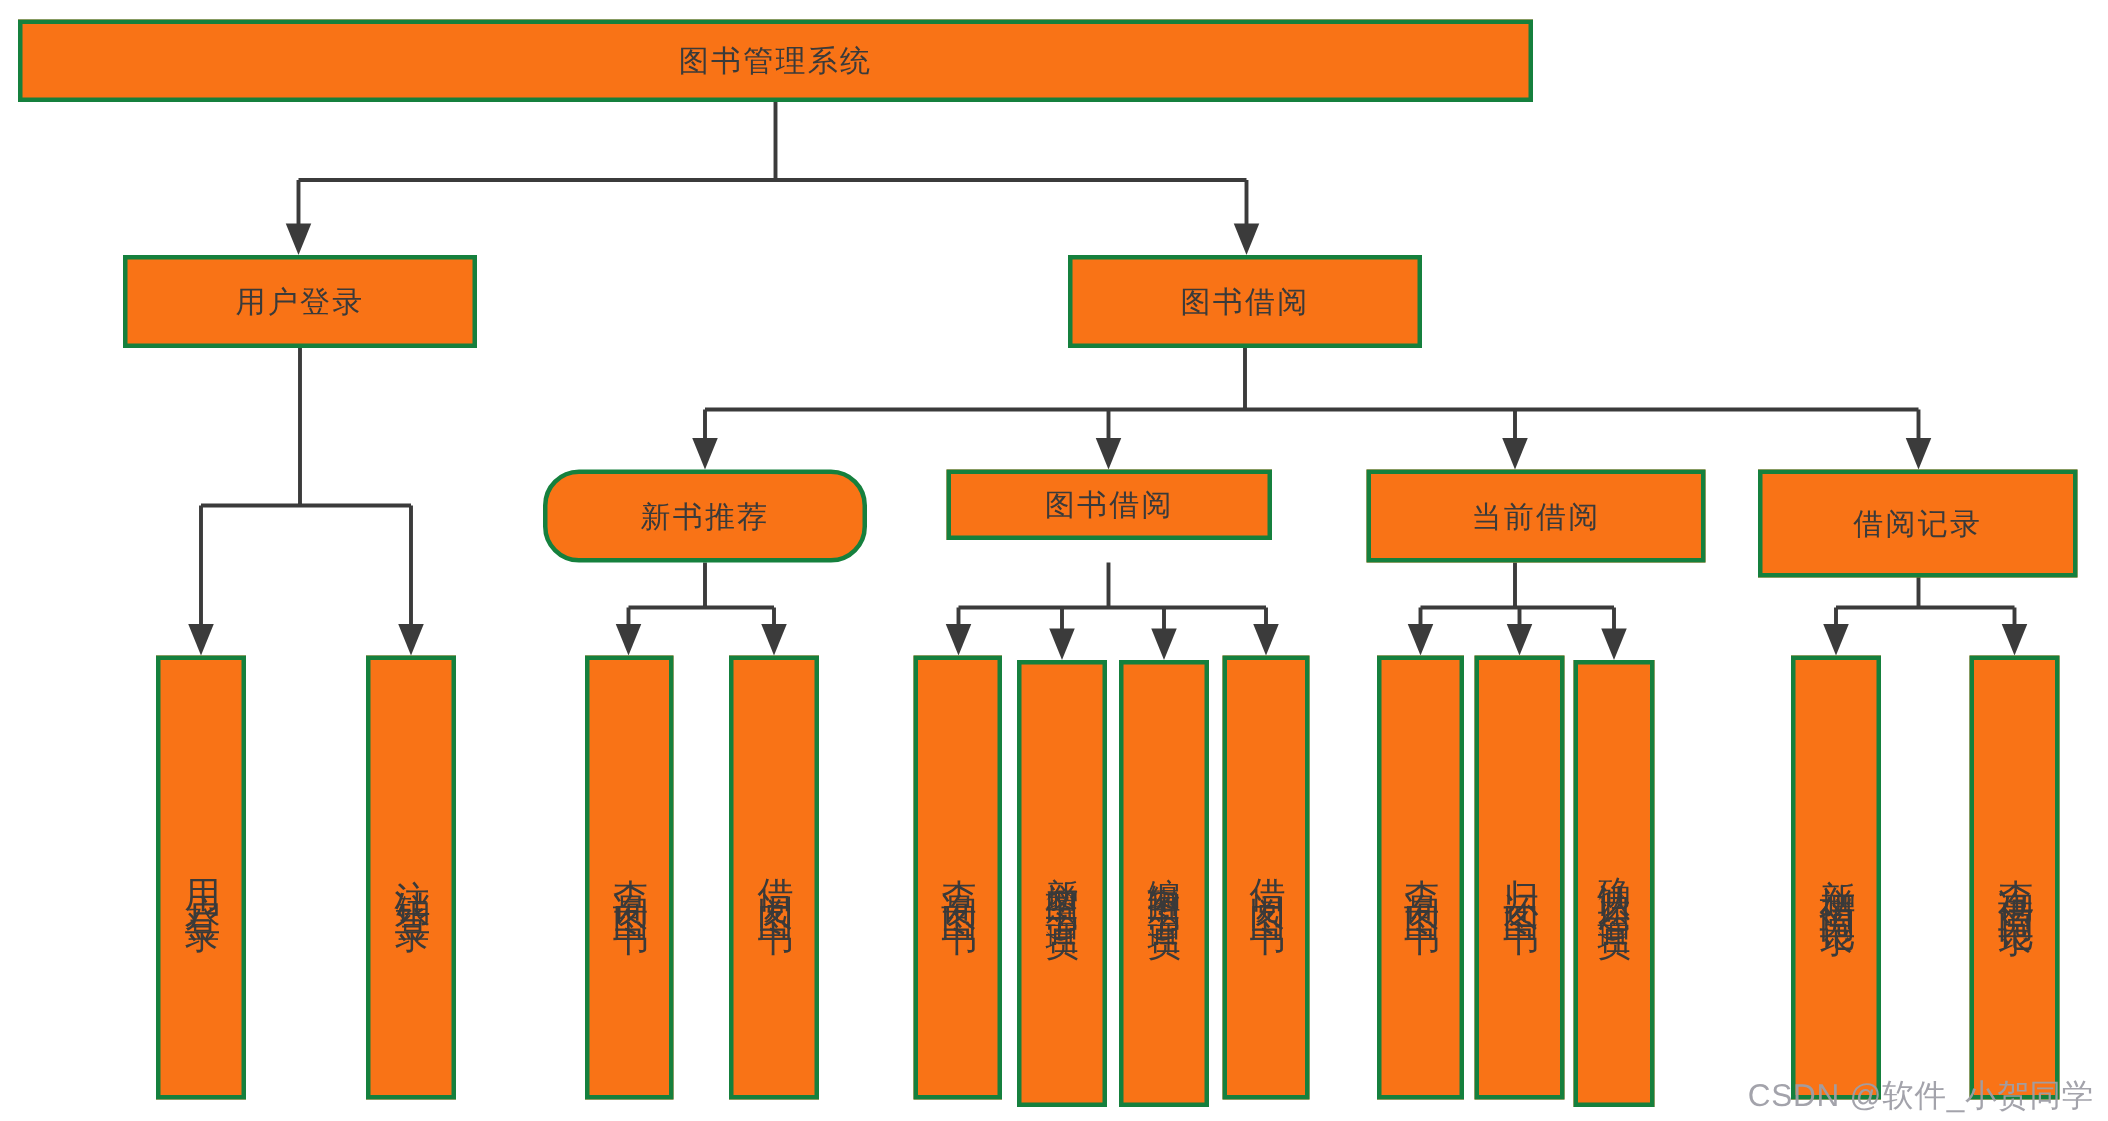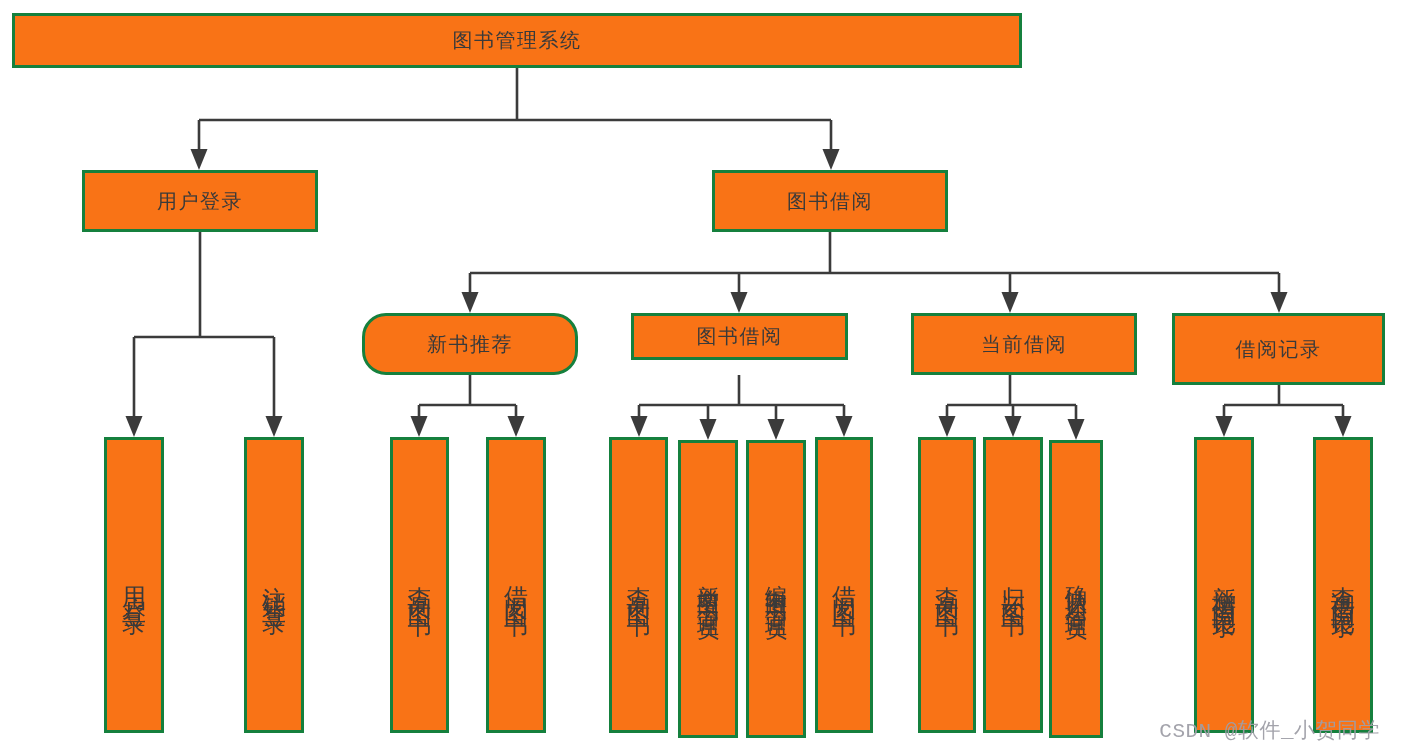--- a/index.html
+++ b/index.html
@@ -43,28 +43,27 @@
   }
   .v-label.long {
     font-size: 22px;
     letter-spacing: 5px;
   }
   .v-label.mid {
     letter-spacing: 6px;
   }
   .watermark {
     position: absolute;
-    right: 25px;
+    right: 9px;
     bottom: 3px;
     font-size: 21px;
     color: rgba(158, 158, 166, 0.95);
     letter-spacing: 0.5px;
     z-index: 5;
     white-space: nowrap;
-    font-family: Liberation Mono, monospace;
   }
 </style>
 </head>
 <body>
 
 <div class="canvas">
 
   <svg class="connectors" viewBox="0 0 1405 747" xmlns="http://www.w3.org/2000/svg">
     <g stroke="#3b3b3b" stroke-width="2.6" fill="none">
       <path d="M517 68 V120 M199 120 H831 M199 120 V151 M831 120 V151"></path>

